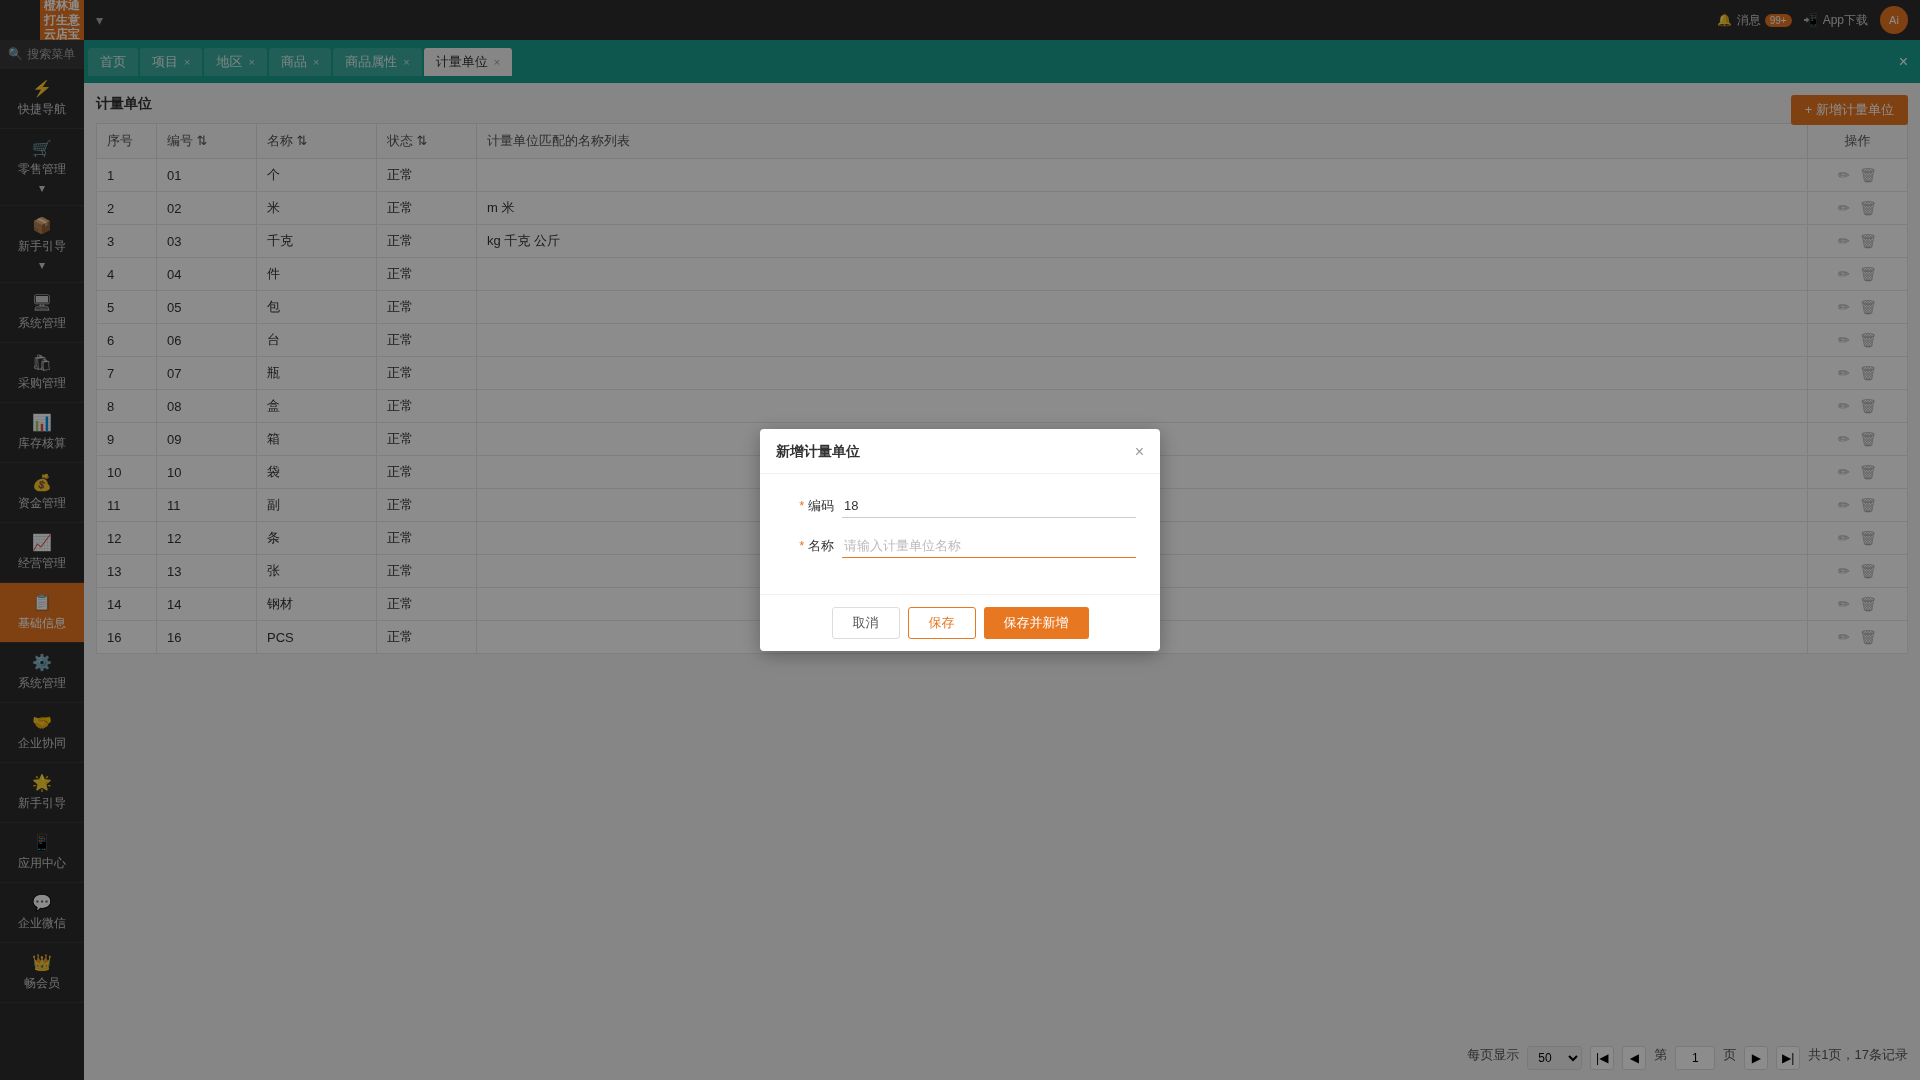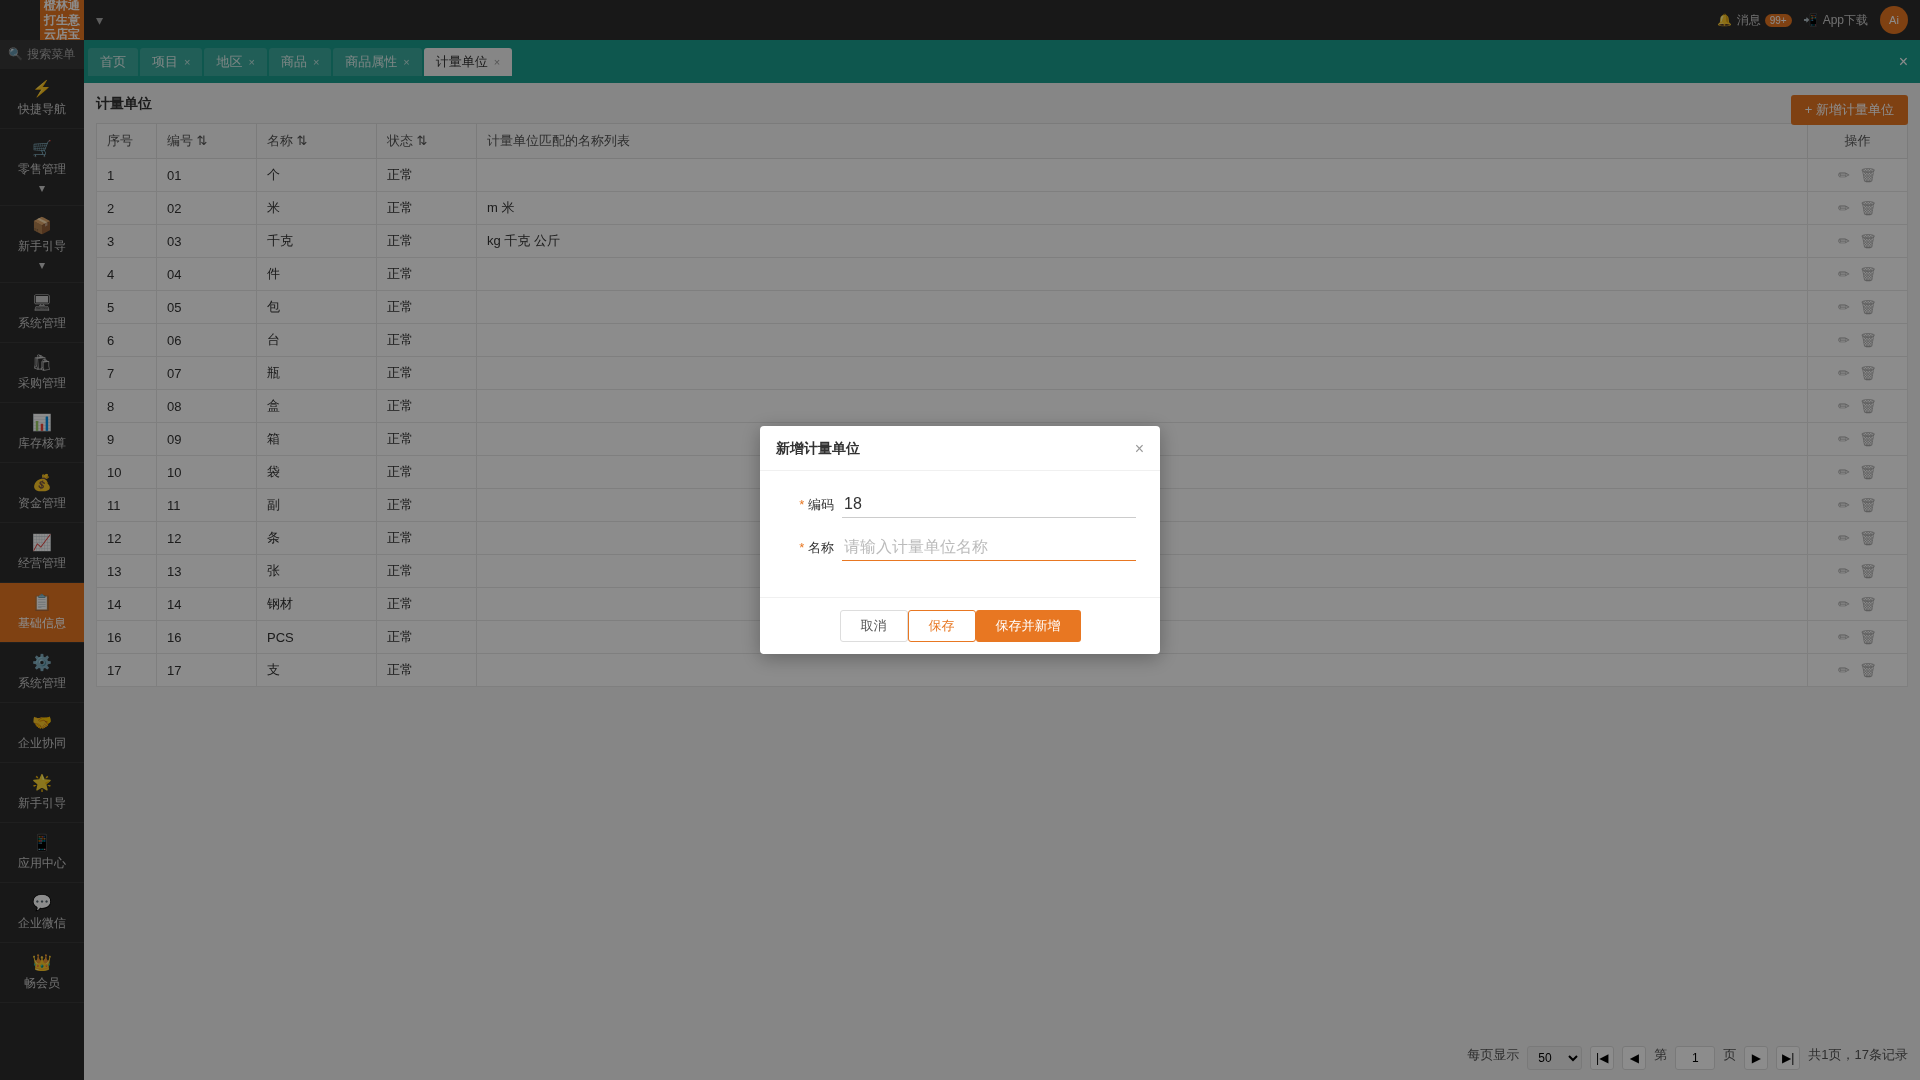--- a/index.html
+++ b/index.html
@@ -245,31 +245,31 @@
       color: #333;
       font-size: 13px;
       flex-shrink: 0;
     }
     .form-label::before { content: "* "; color: #e87722; }
     .form-input {
       flex: 1;
       border: none;
       border-bottom: 1px solid #ccc;
       padding: 4px 2px;
-      font-size: 16px;
+      font-size: 13px;
       outline: none;
       color: #333;
     }
     .form-input.active-border { border-bottom-color: #e87722; }
     .form-input::placeholder { color: #bbb; }
     .modal-footer {
       padding: 12px 16px;
       display: flex;
       justify-content: center;
-      gap: 0;
+      gap: 8px;
       border-top: 1px solid #f0f0f0;
     }
     .btn-cancel {
       padding: 6px 20px;
       border: 1px solid #ddd;
       background: white;
       border-radius: 3px;
       cursor: pointer;
       font-size: 13px;
       color: #555;
@@ -591,31 +591,20 @@
       <td>16</td>
       <td>16</td>
       <td>PCS</td>
       <td class="status-normal">正常</td>
       <td></td>
       <td style="text-align:center;">
         <span class="action-icon">✏</span>
         <span class="action-icon">🗑</span>
       </td>
     </tr>
-            <tr>
-      <td>17</td>
-      <td>17</td>
-      <td>支</td>
-      <td class="status-normal">正常</td>
-      <td></td>
-      <td style="text-align:center;">
-        <span class="action-icon">✏</span>
-        <span class="action-icon">🗑</span>
-      </td>
-    </tr>
           </tbody>
       </table>
     </div>
 
     <div class="pagination">
       <span>每页显示</span>
       <select class="page-select">
         <option>50</option>
         <option>100</option>
       </select>

